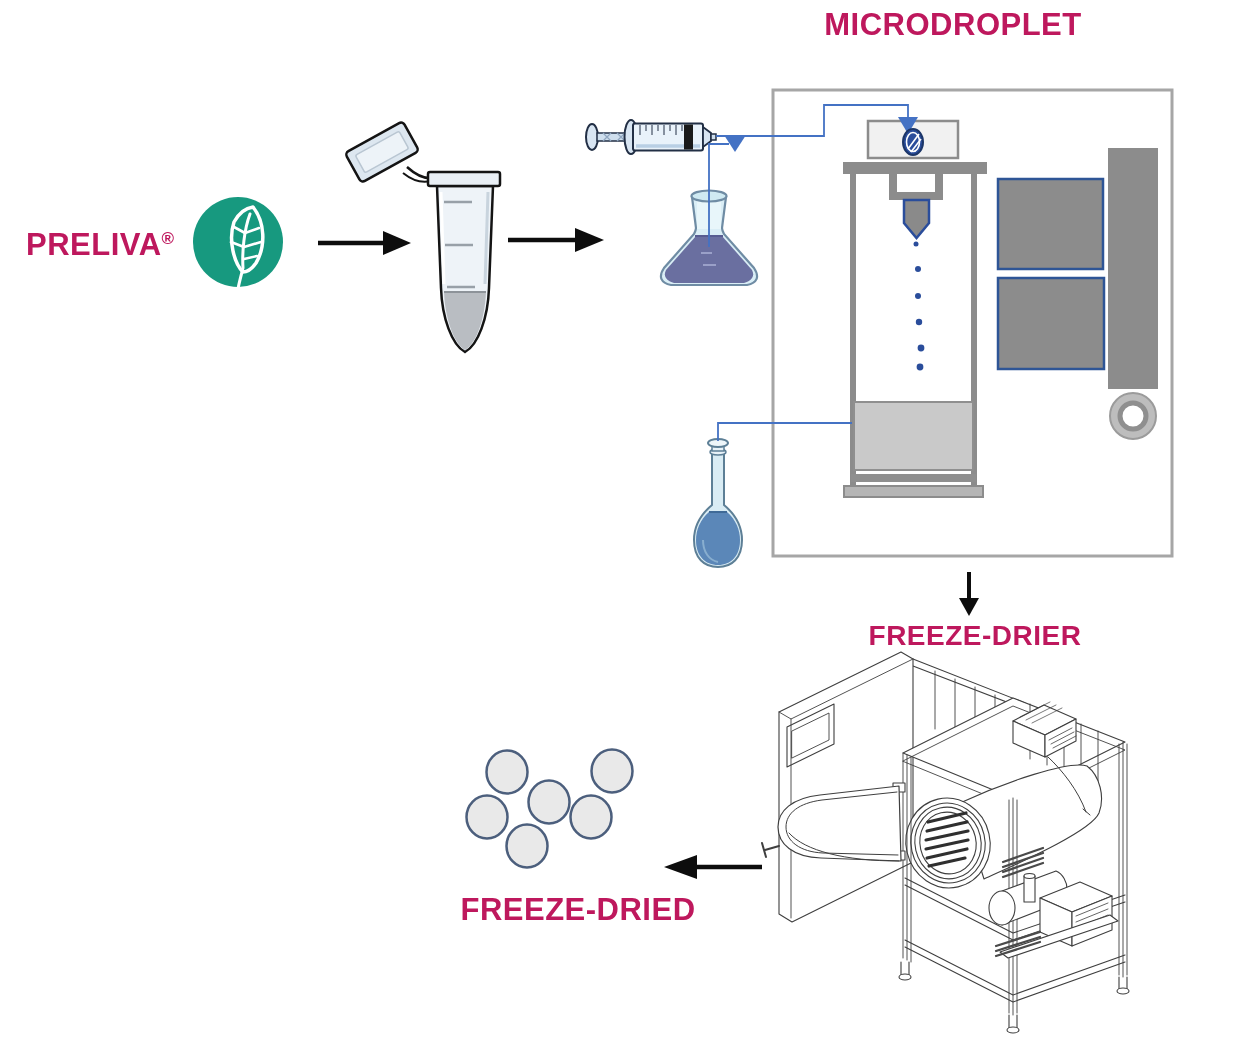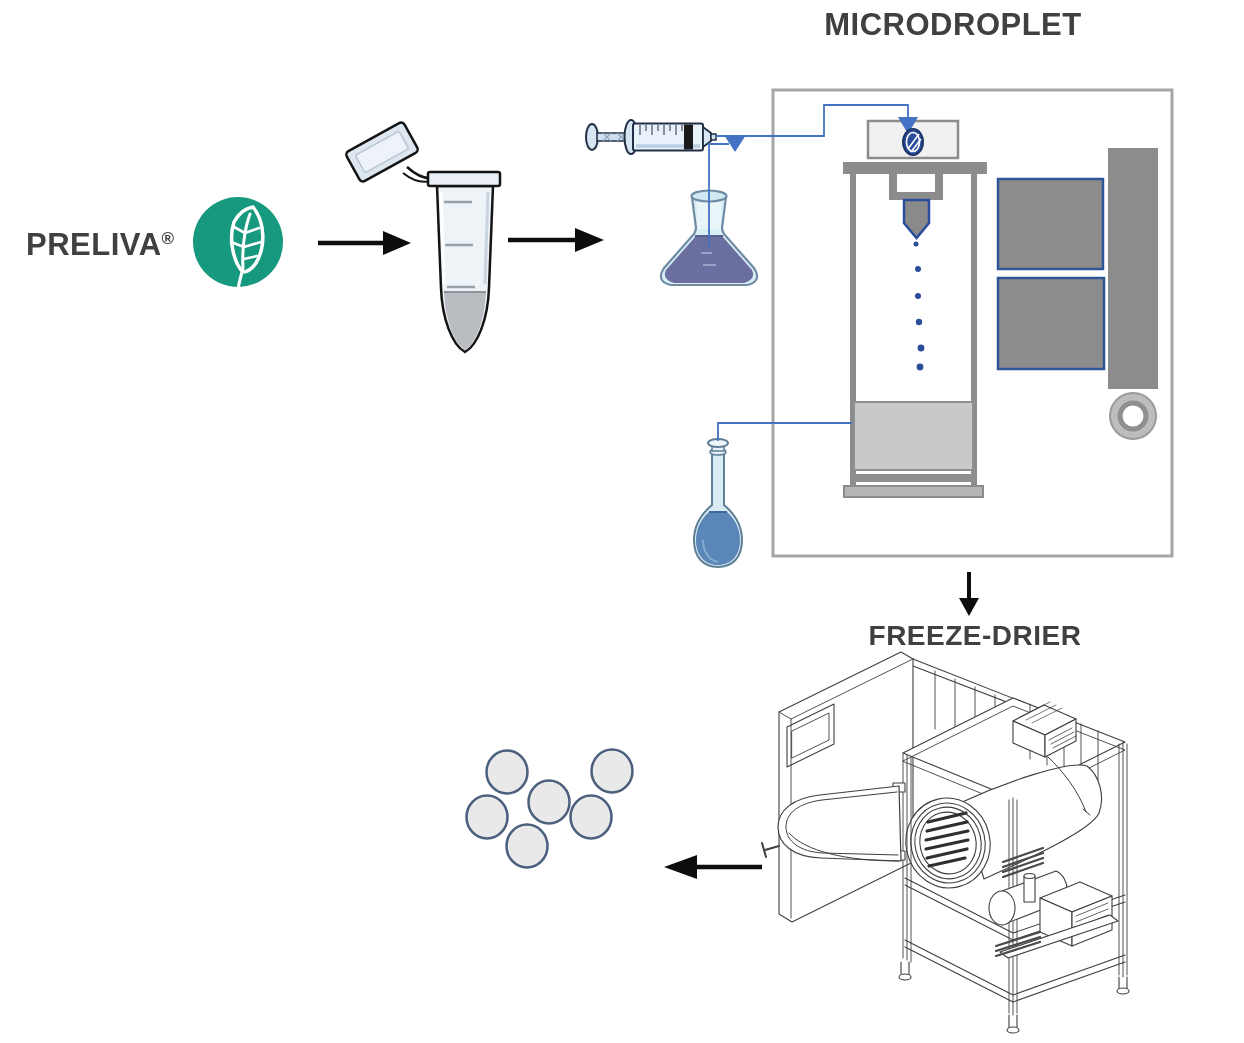--- a/index.html
+++ b/index.html
@@ -1,19 +1,19 @@
 <!DOCTYPE html>
 <html style="--brand-teal: #17997f; --flow-blue: #4472c4; --deep-blue: #2a4d9b; --box-blue-border: #2e5596; --machine-gray: #8c8c8c; --liquid-gray: #c9c9c9; --border-gray: #a6a6a6; --arrow-black: #0d0d0d; --sphere-fill: #e9e9e9; --sphere-border: #4c5f7d; --sketch-stroke: #3f3f3f;"><head>
 <meta charset="utf-8">
 <style>
   html,body{margin:0;padding:0;background:#fff;}
   #stage{position:relative;width:1244px;height:1043px;background:#fff;overflow:hidden;
          font-family:"Liberation Sans", sans-serif;}
   #art{position:absolute;left:0;top:0;}
-  .label{position:absolute;color:#404040;font-weight:bold;text-align:center;
+  .label{position:absolute;color:#be185d;font-weight:bold;text-align:center;
          letter-spacing:.5px;white-space:nowrap;}
   .lbl-line{display:block;}
   #t-mdg{left:783px;top:6px;width:340px;font-size:31px;line-height:37px;}
   #t-fd{left:825px;top:618px;width:300px;font-size:28px;line-height:36px;}
   #t-fdm{left:428px;top:892px;width:300px;font-size:31px;line-height:35px;}
   #t-preliva{left:26px;top:221px;font-size:31px;line-height:36px;text-align:right;}
   #t-preliva .reg{font-size:17px;vertical-align:super;letter-spacing:0;}
   
   .brand-circle{fill:var(--brand-teal,#17997f);}
   .leaf-stroke{stroke:#fff;fill:none;stroke-linecap:round;stroke-linejoin:round;}
@@ -233,15 +233,16 @@
 
 <div class="label" id="t-mdg">
   <span class="lbl-line">MICRODROPLET</span>
 </div>
 
 <div class="label" id="t-fd">
   <span>FREEZE-DRIER</span>
 </div>
 
 <div class="label" id="t-fdm">
+  <span class="lbl-line">FREEZE-DRIED</span>
 </div>
 
 </div>
 
 </body></html>

